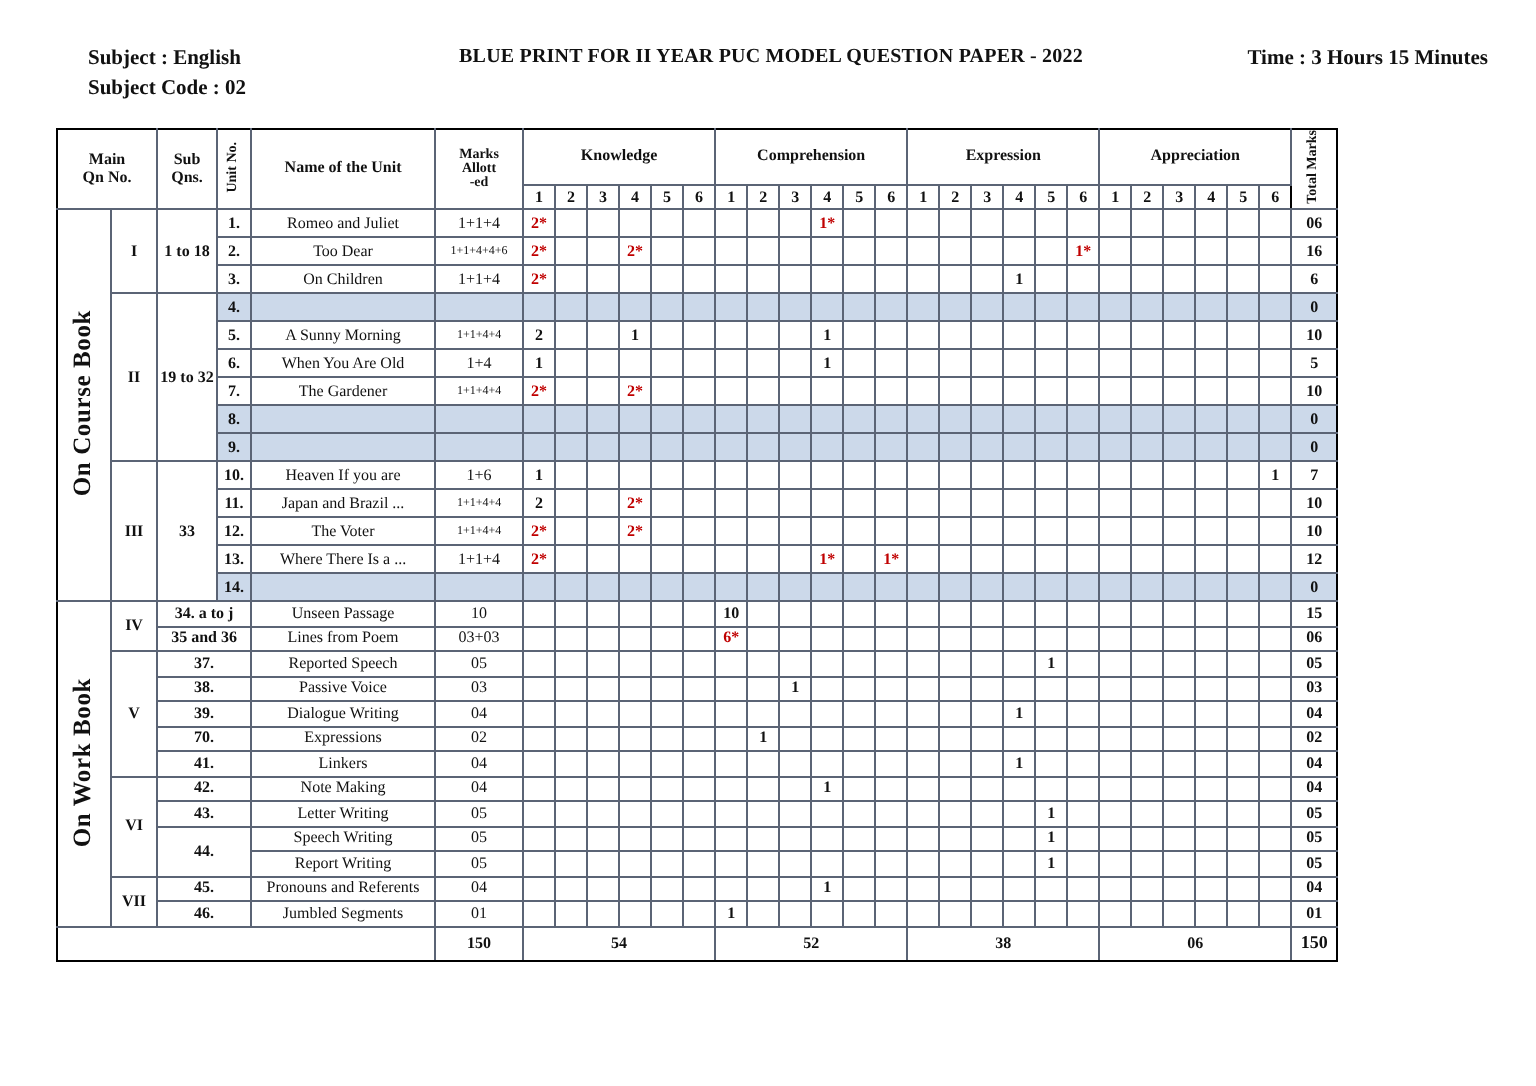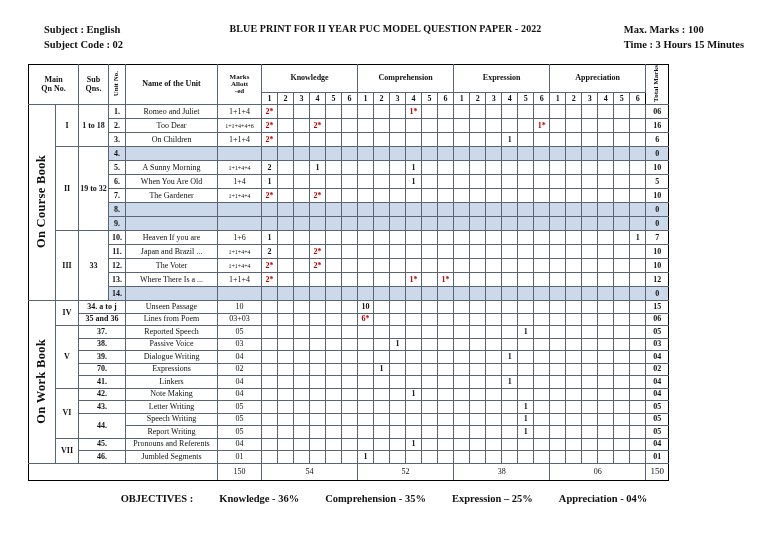--- a/index.html
+++ b/index.html
@@ -38,21 +38,21 @@
   .tot{font-weight:bold;font-size:9px;}
   .star{color:#c00000;font-weight:bold;font-size:8px;}
   .plain{font-weight:bold;font-size:8px;}
   .blank{background:#ccd9ea;}
   
   .gsep{border-left:1.6px solid #000 !important;}
   .outerT{border-top:1.4px solid #000 !important;}
   .outerB{border-bottom:1.4px solid #000 !important;}
   .outerL{border-left:1.4px solid #000 !important;}
   .outerR{border-right:1.4px solid #000 !important;}
-  .sumrow td{font-weight:normal;font-size:11px;height:16px;}
+  .sumrow td{font-weight:bold;font-size:11px;height:16px;}
   .rowh{height:14px;}
   .rowh2{height:12.5px;}
 
   
   .obj{margin:12px 0 0 0;text-align:center;font-size:10.5px;font-weight:bold;}
   .obj span{display:inline-block;}
   .obj .lbl{margin-right:26px;}
   .obj .it{margin-right:26px;}
 </style>
 </head>
@@ -60,21 +60,20 @@
 
 <div class="page">
 
   <div class="hdr">
     <div class="hdr-left">
       <div>Subject : English</div>
       <div>Subject Code : 02</div>
     </div>
     <div class="hdr-title">BLUE PRINT FOR II YEAR PUC MODEL QUESTION PAPER - 2022</div>
     <div class="hdr-right">
-      <div>Max. Marks : 100</div>
       <div>Time : 3 Hours 15 Minutes</div>
     </div>
   </div>
 
   <table class="bp">
     <colgroup>
       <col style="width:27px">
         <col style="width:23px">
         <col style="width:30px">
         <col style="width:17px">
@@ -987,17 +986,14 @@
           <td class="outerB">150</td>
           <td colspan="6" class="gsep outerB">54</td>
           <td colspan="6" class="gsep outerB">52</td>
           <td colspan="6" class="gsep outerB">38</td>
           <td colspan="6" class="gsep outerB">06</td>
           <td class="gsep outerR outerB" style="font-size: 9px;">150</td>
         </tr>
       </tbody>
   </table>
 
-  <div class="obj">
-    <span class="lbl">OBJECTIVES :</span><span class="it">Knowledge - 36%</span><span class="it">Comprehension - 35%</span><span class="it">Expression – 25%</span><span>Appreciation - 04%</span>
-  </div>
 
 </div>
 
 </body></html>

